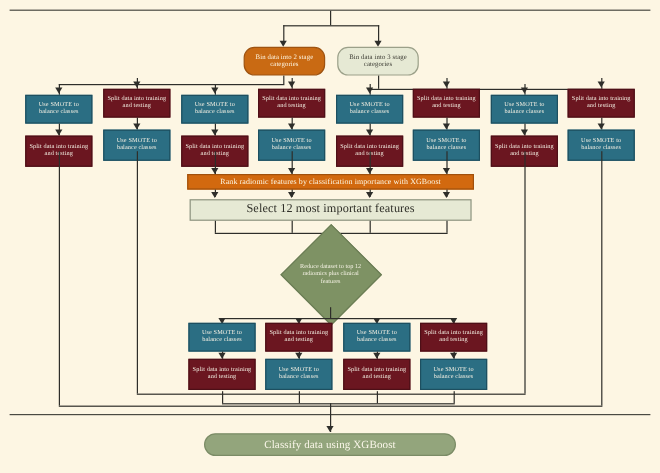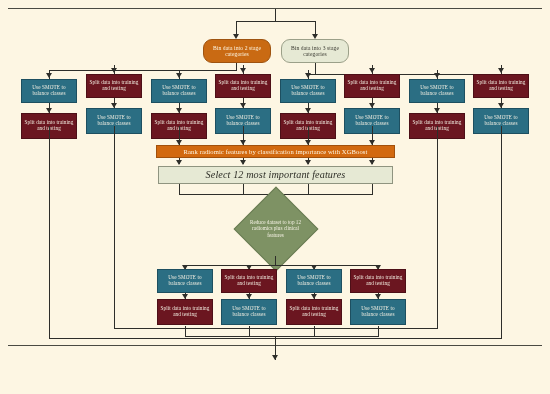--- a/index.html
+++ b/index.html
@@ -46,21 +46,20 @@
   }
   .n-bar-orange{
     background:#d2690f;color:#fdf6e3;
     border:1px solid #a1500b;
     font-size:6.6px;
   }
   .n-bar-cream{
     background:#e6e9d4;color:#2f2f28;
     border:1px solid #8f9480;
     font-size:10.2px;
-    font-style:italic;
   }
   .n-pill-green{
     background:#93a57c;color:#fbf7ea;
     border:1px solid #7b8c66;border-radius:14px;
     font-size:9.2px;
   }
   .diamond{
     position:absolute;
     width:58px;height:58px;
     background:#7e9264;
@@ -281,14 +280,17 @@
   <div class="ln-v" style="left:501px;top:126px;height:212px;"></div>
   <div class="ln-h" style="left:49px;top:338px;width:453px;"></div>
 
   <div class="ln-v" style="left:114px;top:126px;height:202px;"></div>
   <div class="ln-v" style="left:437px;top:126px;height:202px;"></div>
   <div class="ln-h" style="left:114px;top:328px;width:324px;"></div>
 
   <div class="ln-v" style="left:275px;top:336px;height:24px;"></div>
   <div class="arrow" style="left:272px;top:355px;"></div>
 
+  <div class="node n-pill-green" style="left:170px;top:361px;width:210px;height:19px;">
+    <span>Classify data using XGBoost</span>
+  </div>
 
 </div>
 
 </body></html>

